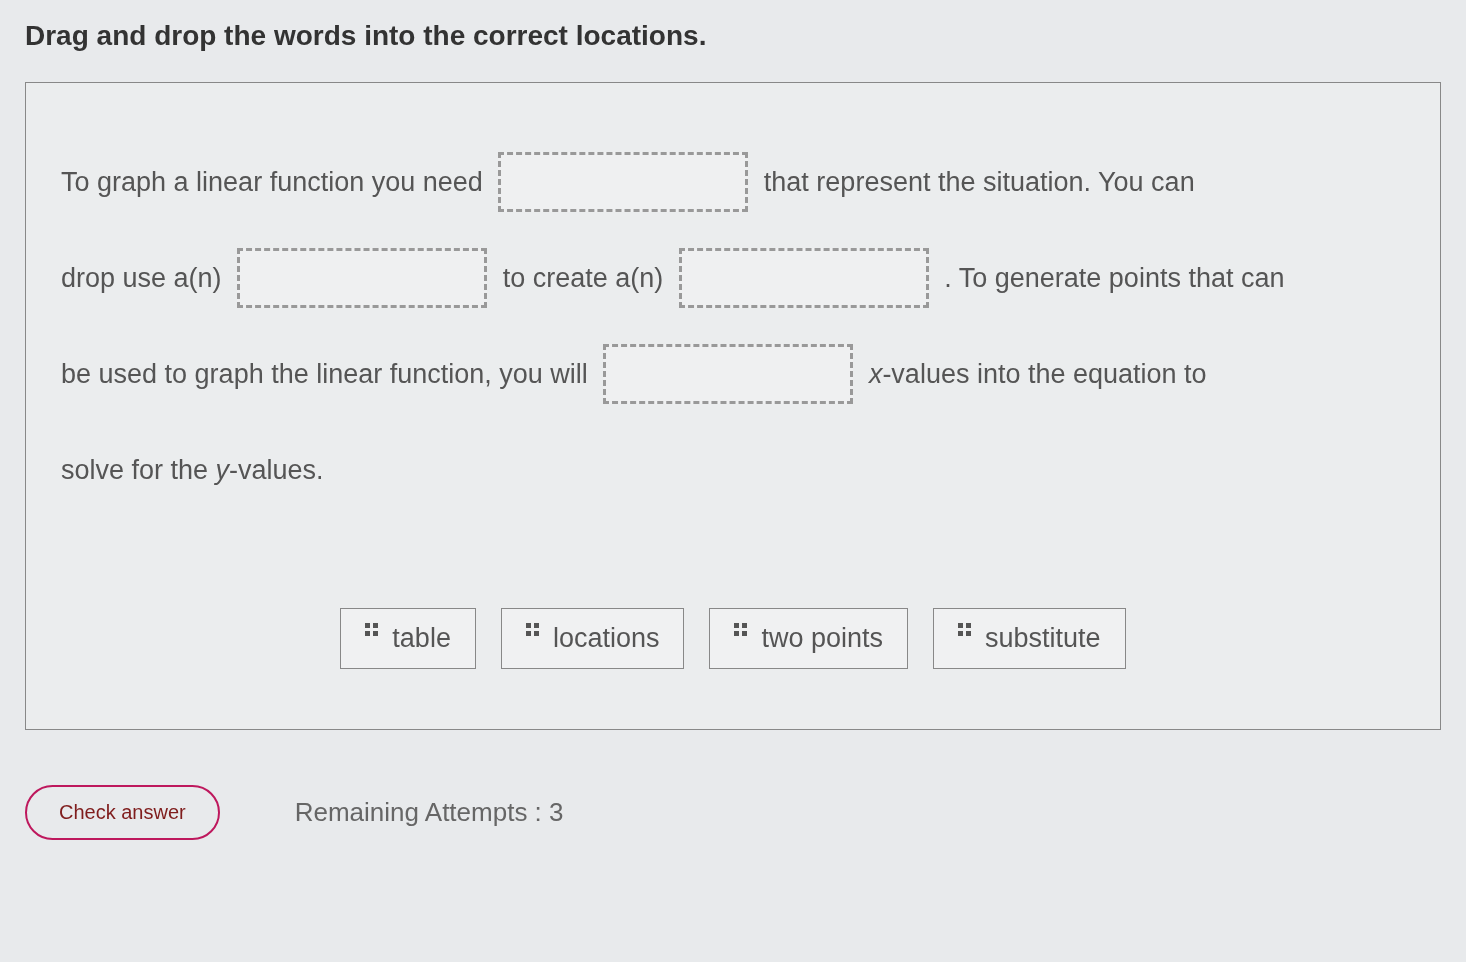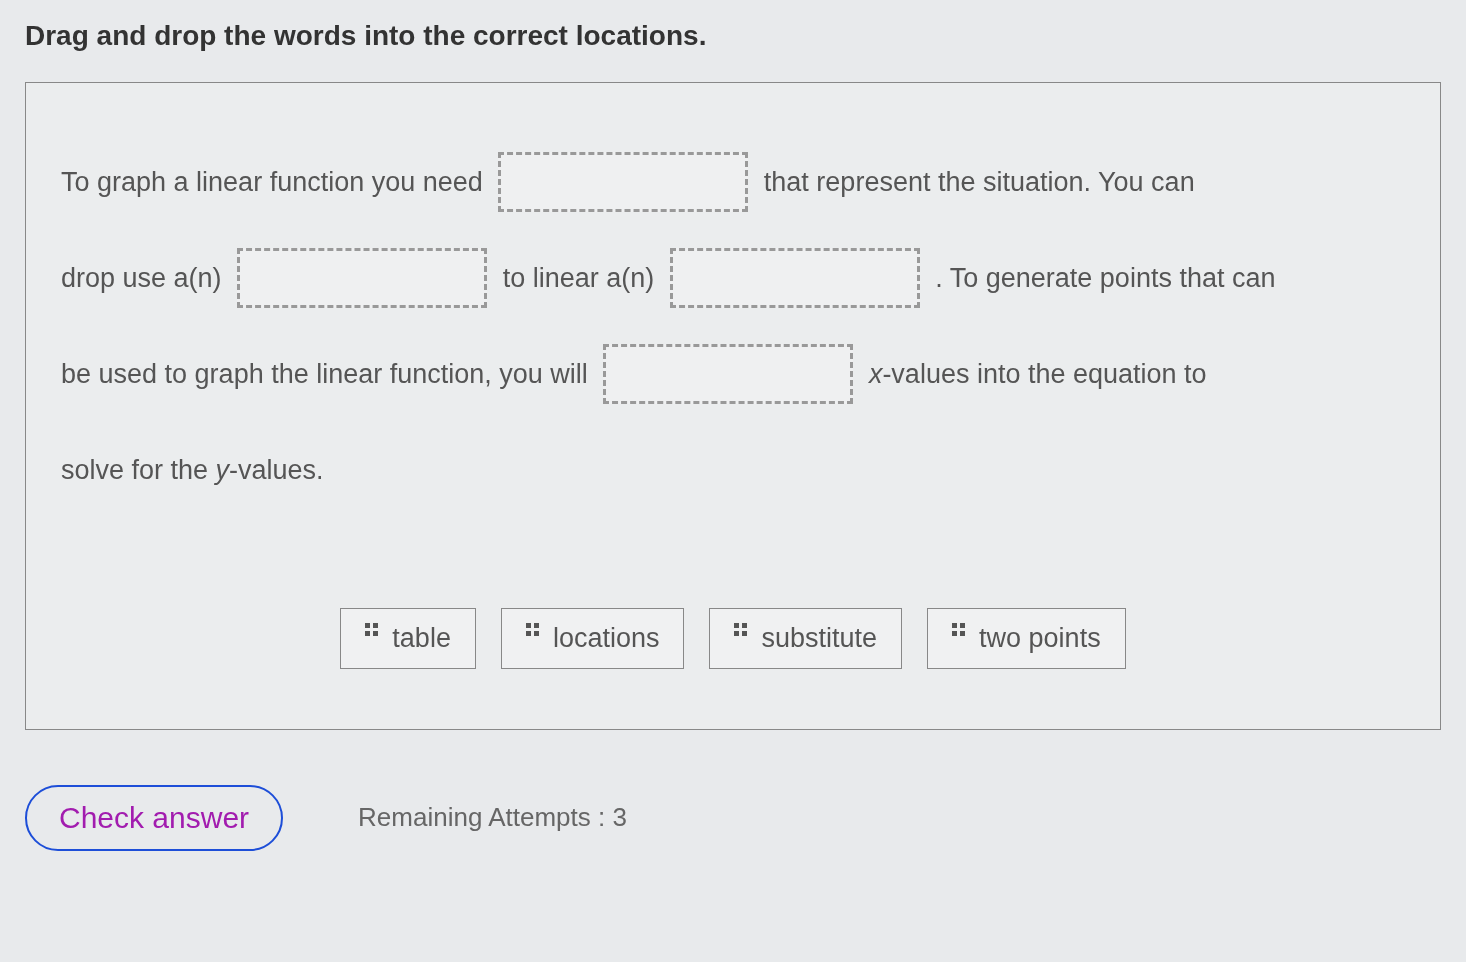--- a/index.html
+++ b/index.html
@@ -77,24 +77,24 @@
       height: 5px;
       background: #555;
     }
     .footer {
       display: flex;
       align-items: center;
       gap: 30px;
       margin-top: 55px;
     }
     .check-btn {
-      border: 2px solid #1d4ed8;
-      color: #a21caf;
+      border: 2px solid #be185d;
+      color: #7f1d1d;
       background: transparent;
-      font-size: 30px;
+      font-size: 20px;
       padding: 14px 32px;
       border-radius: 35px;
       cursor: pointer;
     }
     .attempts {
       font-size: 26px;
       color: #666;
       margin-left: 45px;
     }
   </style>
@@ -104,21 +104,21 @@
 <div class="instruction">Drag and drop the words into the correct locations.</div>
 
 <div class="question-box">
   <div class="sentence-area">
     <span class="text-seg">To graph a linear function you need</span>
     <span class="drop-zone"></span>
     <span class="text-seg">that represent the situation. You can</span>
     <br>
     <span class="text-seg">drop use a(n)</span>
     <span class="drop-zone"></span>
-    <span class="text-seg">to linear a(n)</span>
+    <span class="text-seg">to create a(n)</span>
     <span class="drop-zone"></span>
     <span class="text-seg">. To generate points that can</span>
     <br>
     <span class="text-seg">be used to graph the linear function, you will</span>
     <span class="drop-zone"></span>
     <span class="text-seg"><span class="italic">x</span><span>-values into the equation to</span></span>
     <br>
     <span class="text-seg"><span>solve for the </span><span class="italic">y</span><span>-values.</span></span>
   </div>
 
@@ -153,34 +153,34 @@
       <span class="drag-handle">
         <span class="drag-row">
             <span class="drag-dot"></span>
             <span class="drag-dot"></span>
           </span>
         <span class="drag-row">
             <span class="drag-dot"></span>
             <span class="drag-dot"></span>
           </span>
       </span>
-      <span>substitute</span>
+      <span>two points</span>
     </div>
     <div class="word-tile">
       <span class="drag-handle">
         <span class="drag-row">
             <span class="drag-dot"></span>
             <span class="drag-dot"></span>
           </span>
         <span class="drag-row">
             <span class="drag-dot"></span>
             <span class="drag-dot"></span>
           </span>
       </span>
-      <span>two points</span>
+      <span>substitute</span>
     </div>
   </div>
 </div>
 
 <div class="footer">
   <button class="check-btn">Check answer</button>
   <div class="attempts">
     <span>Remaining Attempts :</span>
     <span>3</span>
   </div>

